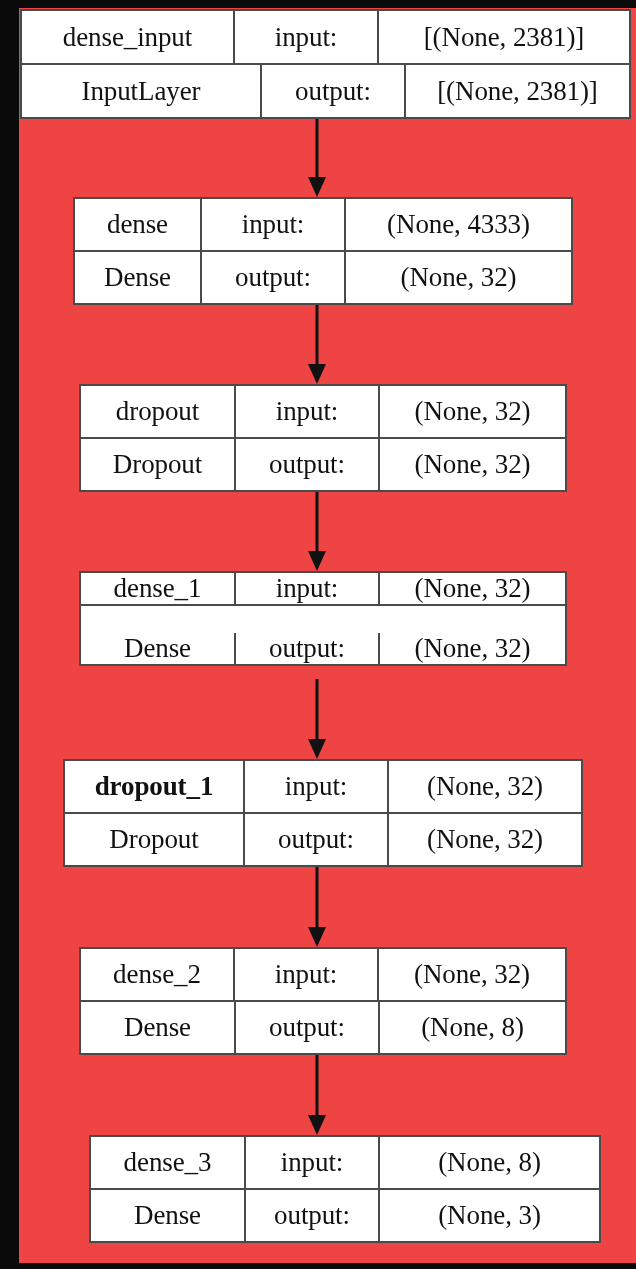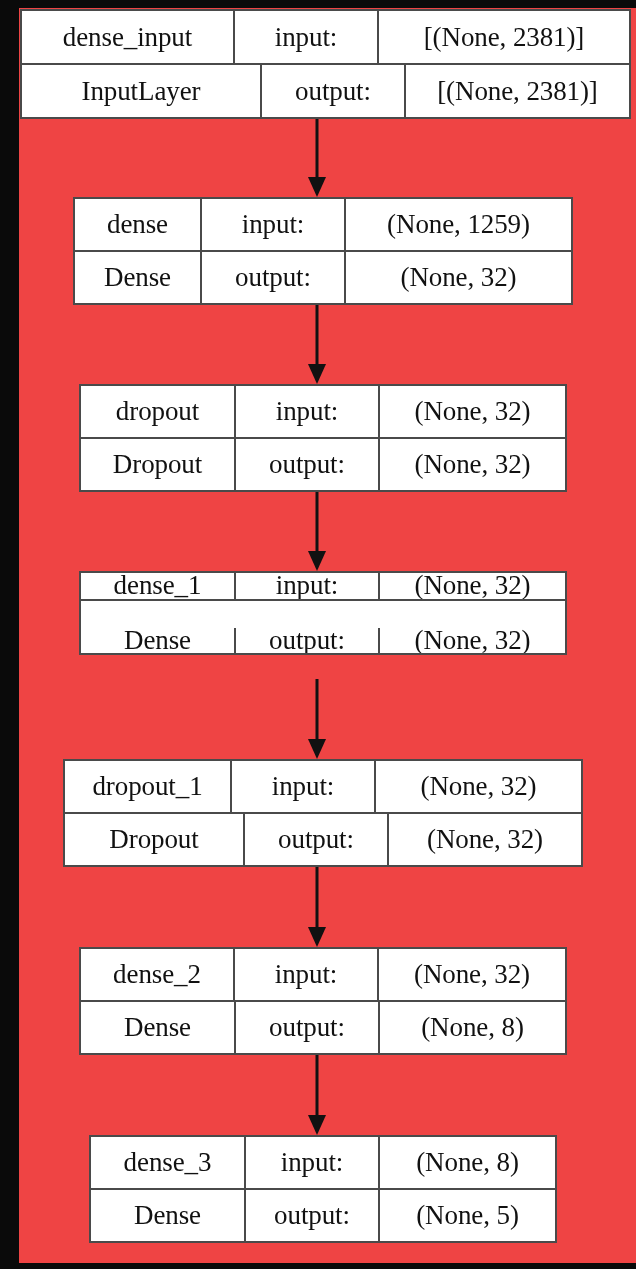--- a/index.html
+++ b/index.html
@@ -105,55 +105,55 @@
         <div class="node-row bottom">
           <div class="cell c-name" style="width: 240px;">InputLayer</div>
           <div class="cell c-label" style="width: 144px;">output:</div>
           <div class="cell c-shape" style="flex: 1 1 auto;">[(None, 2381)]</div>
         </div>
       </div>
       <div class="node" style="left: 54px; top: 189px; width: 500px; height: 108px;">
         <div class="node-row top">
           <div class="cell c-name" style="width: 127px;">dense</div>
           <div class="cell c-label" style="width: 144px;">input:</div>
-          <div class="cell c-shape" style="flex: 1 1 auto;">(None, 1259)</div>
+          <div class="cell c-shape" style="flex: 1 1 auto;">(None, 4333)</div>
         </div>
         <div class="node-row bottom">
           <div class="cell c-name" style="width: 127px;">Dense</div>
           <div class="cell c-label" style="width: 144px;">output:</div>
           <div class="cell c-shape" style="flex: 1 1 auto;">(None, 32)</div>
         </div>
       </div>
       <div class="node" style="left: 60px; top: 376px; width: 488px; height: 108px;">
         <div class="node-row top">
           <div class="cell c-name" style="width: 155px;">dropout</div>
           <div class="cell c-label" style="width: 144px;">input:</div>
           <div class="cell c-shape" style="flex: 1 1 auto;">(None, 32)</div>
         </div>
         <div class="node-row bottom">
           <div class="cell c-name" style="width: 155px;">Dropout</div>
           <div class="cell c-label" style="width: 144px;">output:</div>
           <div class="cell c-shape" style="flex: 1 1 auto;">(None, 32)</div>
         </div>
       </div>
-      <div class="node" style="left: 60px; top: 563px; width: 488px; height: 84px; gap: 27px;">
+      <div class="node" style="left: 60px; top: 563px; width: 488px; height: 95px; gap: 27px;">
         <div class="node-row top">
           <div class="cell c-name" style="width: 155px;">dense_1</div>
           <div class="cell c-label" style="width: 144px;">input:</div>
           <div class="cell c-shape" style="flex: 1 1 auto;">(None, 32)</div>
         </div>
         <div class="node-row bottom">
           <div class="cell c-name" style="width: 155px;">Dense</div>
           <div class="cell c-label" style="width: 144px;">output:</div>
           <div class="cell c-shape" style="flex: 1 1 auto;">(None, 32)</div>
         </div>
       </div>
       <div class="node" style="left: 44px; top: 751px; width: 520px; height: 108px;">
         <div class="node-row top">
-          <div class="cell c-name" style="width: 167px;">dropout_1</div>
+          <div class="cell c-name" style="width: 180px; font-weight: bold;">dropout_1</div>
           <div class="cell c-label" style="width: 144px;">input:</div>
           <div class="cell c-shape" style="flex: 1 1 auto;">(None, 32)</div>
         </div>
         <div class="node-row bottom">
           <div class="cell c-name" style="width: 180px;">Dropout</div>
           <div class="cell c-label" style="width: 144px;">output:</div>
           <div class="cell c-shape" style="flex: 1 1 auto;">(None, 32)</div>
         </div>
       </div>
       <div class="node" style="left: 60px; top: 939px; width: 488px; height: 108px;">
@@ -161,26 +161,26 @@
           <div class="cell c-name" style="width: 154px;">dense_2</div>
           <div class="cell c-label" style="width: 144px;">input:</div>
           <div class="cell c-shape" style="flex: 1 1 auto;">(None, 32)</div>
         </div>
         <div class="node-row bottom">
           <div class="cell c-name" style="width: 155px;">Dense</div>
           <div class="cell c-label" style="width: 144px;">output:</div>
           <div class="cell c-shape" style="flex: 1 1 auto;">(None, 8)</div>
         </div>
       </div>
-      <div class="node" style="left: 70px; top: 1127px; width: 468px; height: 108px;">
+      <div class="node" style="left: 70px; top: 1127px; width: 512px; height: 108px;">
         <div class="node-row top">
           <div class="cell c-name" style="width: 155px;">dense_3</div>
           <div class="cell c-label" style="width: 134px;">input:</div>
           <div class="cell c-shape" style="flex: 1 1 auto;">(None, 8)</div>
         </div>
         <div class="node-row bottom">
           <div class="cell c-name" style="width: 155px;">Dense</div>
           <div class="cell c-label" style="width: 134px;">output:</div>
-          <div class="cell c-shape" style="flex: 1 1 auto;">(None, 5)</div>
+          <div class="cell c-shape" style="flex: 1 1 auto;">(None, 3)</div>
         </div>
       </div>
     </div>
 </div>
 
 </body></html>

